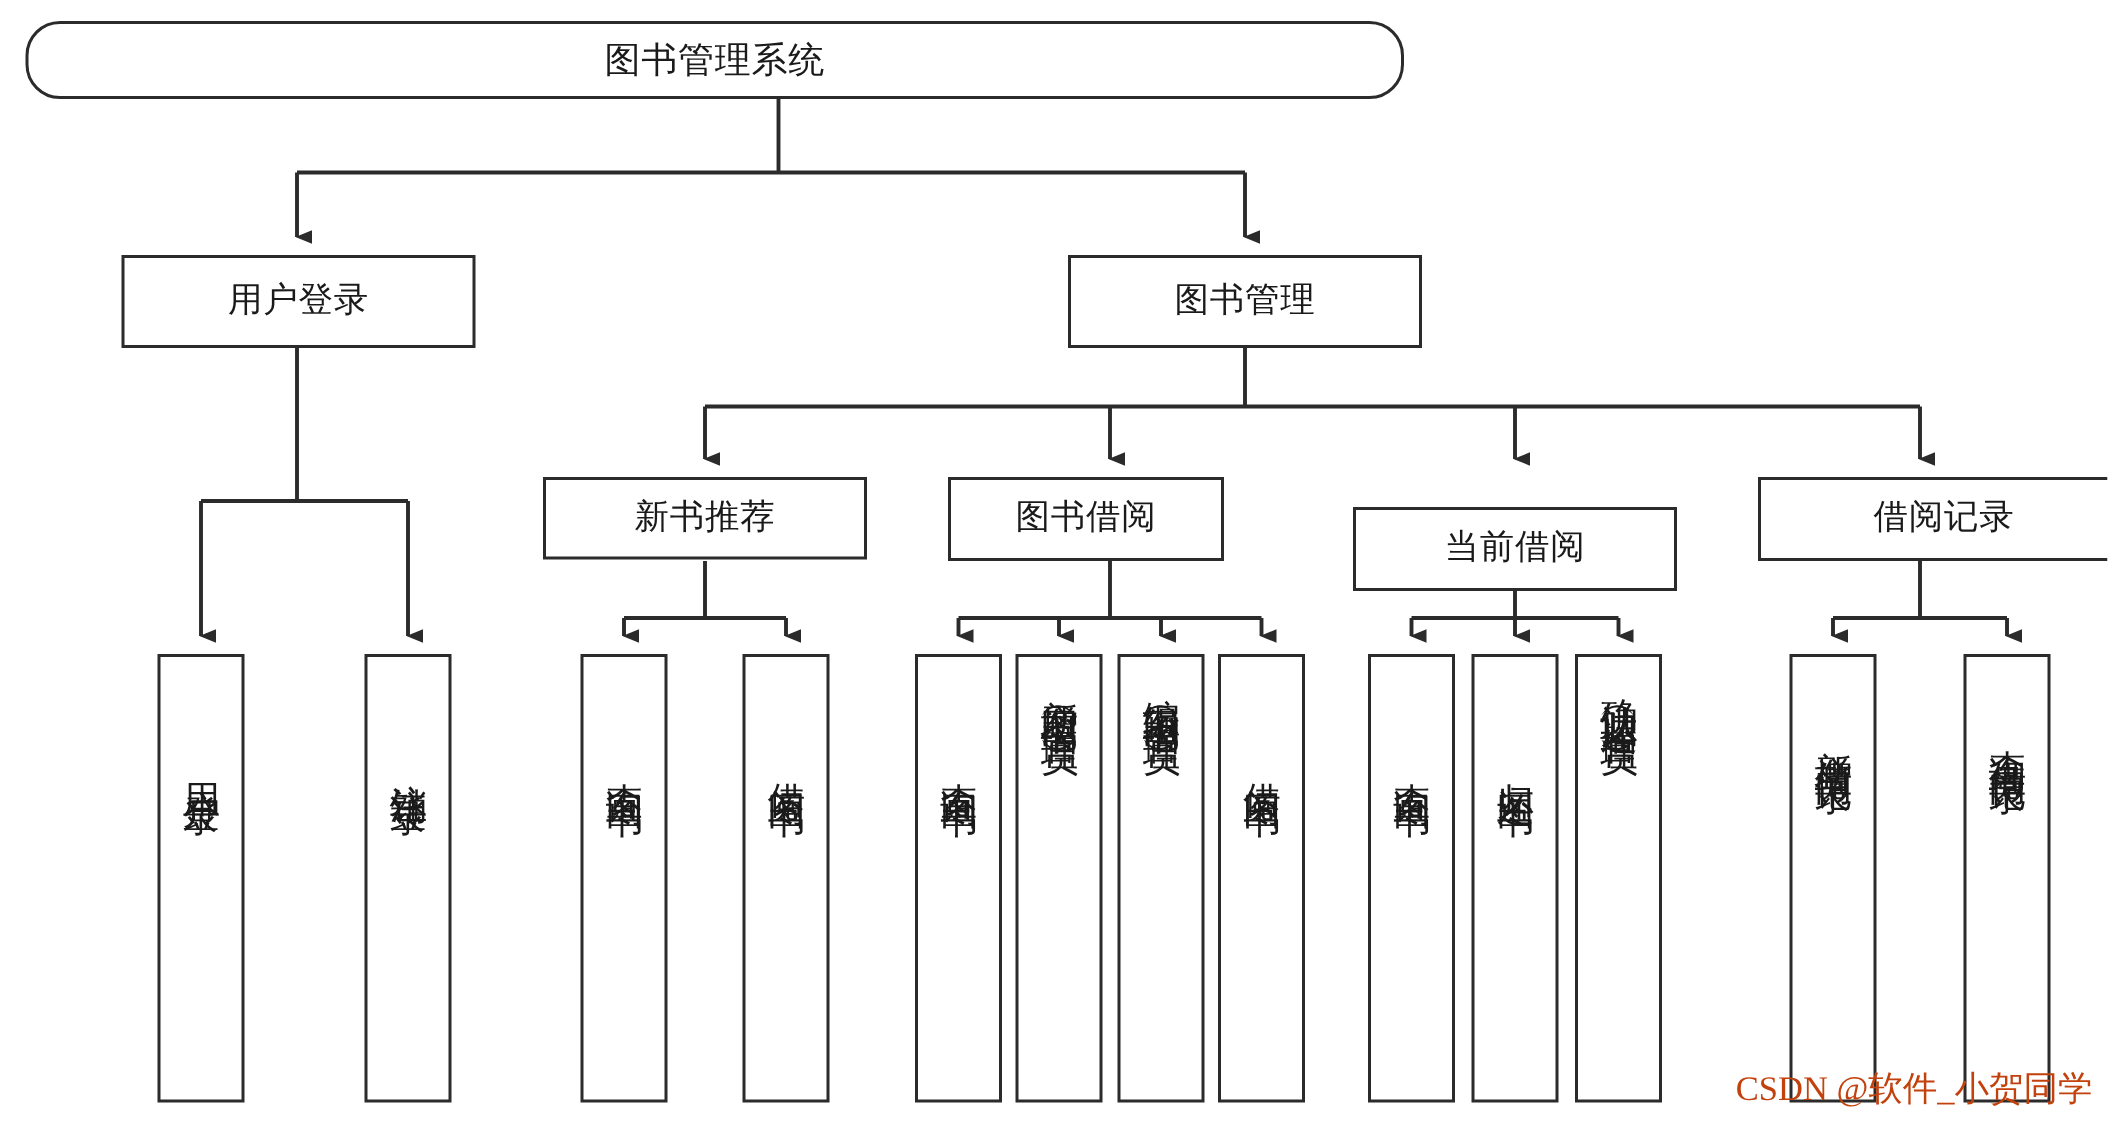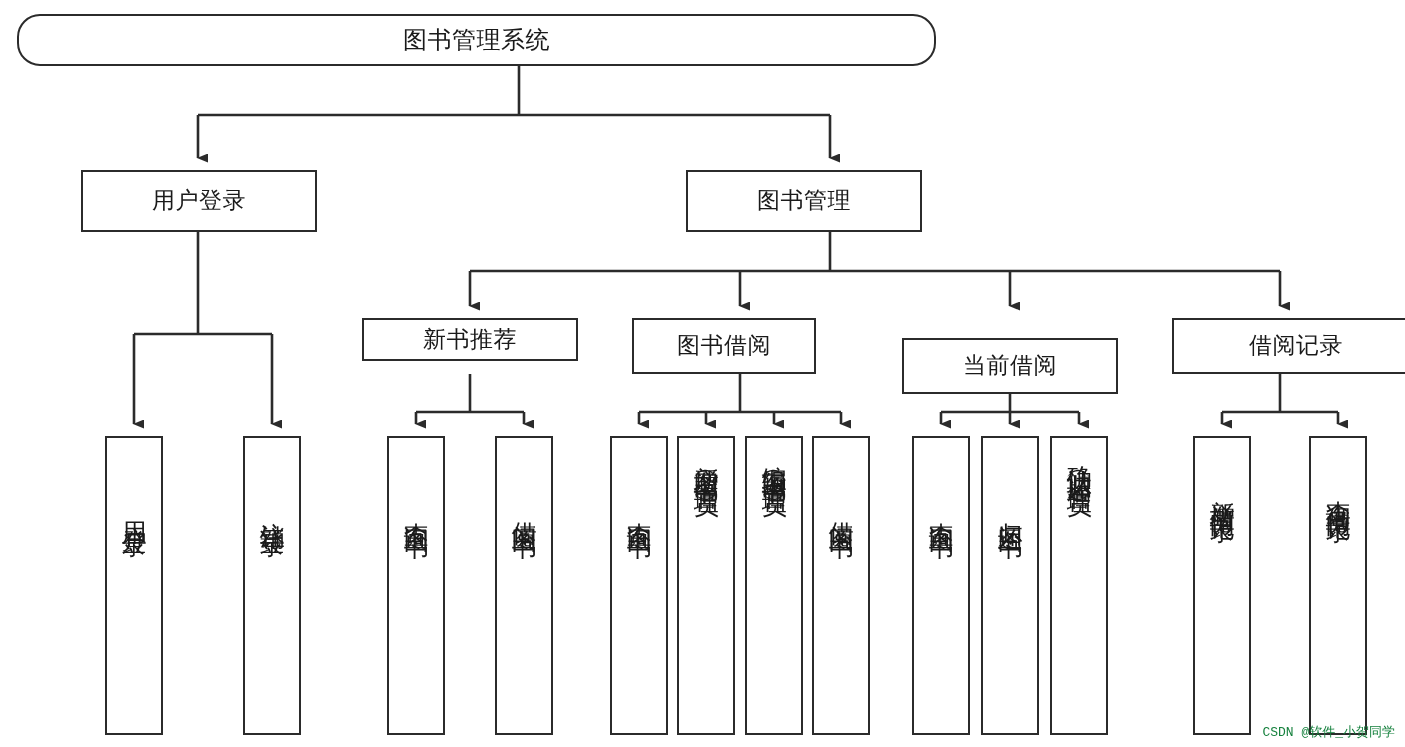--- a/index.html
+++ b/index.html
@@ -73,25 +73,25 @@
   .node.leaf.leaf-mid .node-label {
     margin-top: 36px;
   }
   .node.leaf.leaf-long .node-label {
     margin-top: 2px;
   }
   .watermark {
     position: absolute;
     right: 10px;
     bottom: 6px;
-    font-size: 13px;
-    color: #15803d;
+    font-size: 23px;
+    color: #c2410c;
     white-space: nowrap;
     z-index: 5;
-    font-family: Liberation Mono, monospace;
+    font-family: Liberation Serif, serif;
   }
 </style>
 </head>
 <body>
 
 <div id="diagram-root">
 
   <svg id="connector-layer" width="1405" height="747" viewBox="0 0 1405 747">
     <defs>
       <marker id="arrowhead" markerWidth="9" markerHeight="11" refX="4.5" refY="10" orient="auto" markerUnits="userSpaceOnUse">
@@ -145,25 +145,25 @@
     </g>
   </svg>
 
   <div class="node horizontal root" style="left:17px; top:14px; width:919px; height:52px;border-radius:23px;">
     <span class="node-label">图书管理系统</span>
   </div>
 
   <div class="node horizontal" style="left:81px; top:170px; width:236px; height:62px;">
     <span class="node-label">用户登录</span>
   </div>
-  <div class="node horizontal" style="left:686px; top:170px; width:236px; height:62px;">
+  <div class="node horizontal" style="left:712px; top:170px; width:236px; height:62px;">
     <span class="node-label">图书管理</span>
   </div>
 
-  <div class="node horizontal" style="left:362px; top:318px; width:216px; height:43px;">
+  <div class="node horizontal" style="left:362px; top:318px; width:216px; height:55px;">
     <span class="node-label">新书推荐</span>
   </div>
   <div class="node horizontal" style="left:632px; top:318px; width:184px; height:56px;">
     <span class="node-label">图书借阅</span>
   </div>
   <div class="node horizontal" style="left:902px; top:318px; width:216px; height:56px;margin-top:20px;">
     <span class="node-label">当前借阅</span>
   </div>
   <div class="node horizontal" style="left:1172px; top:318px; width:248px; height:56px;">
     <span class="node-label">借阅记录</span>

